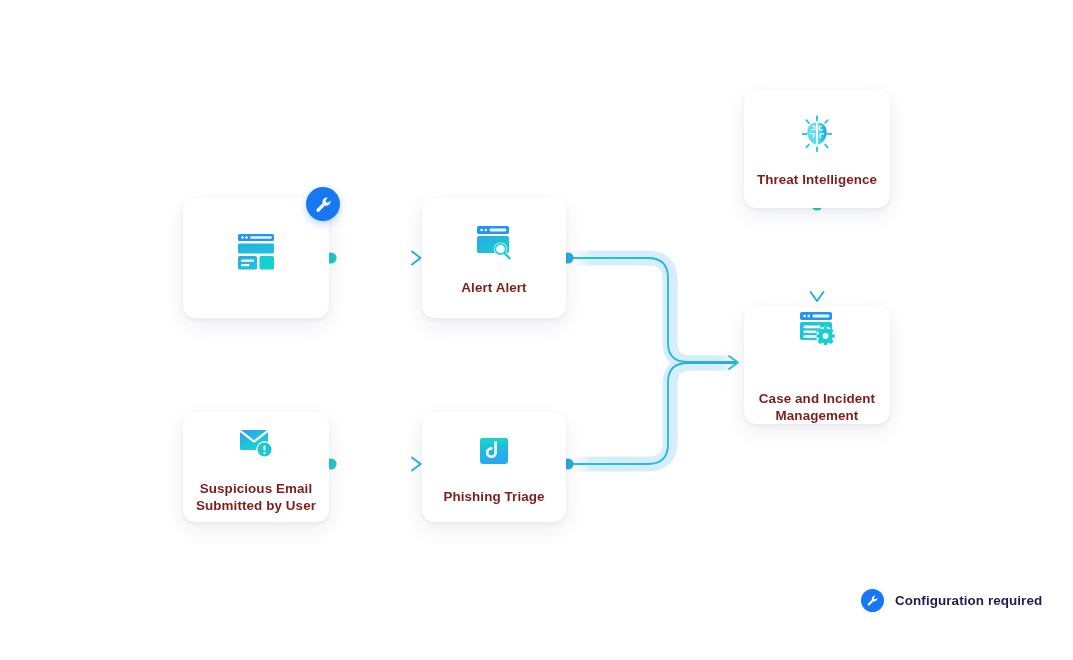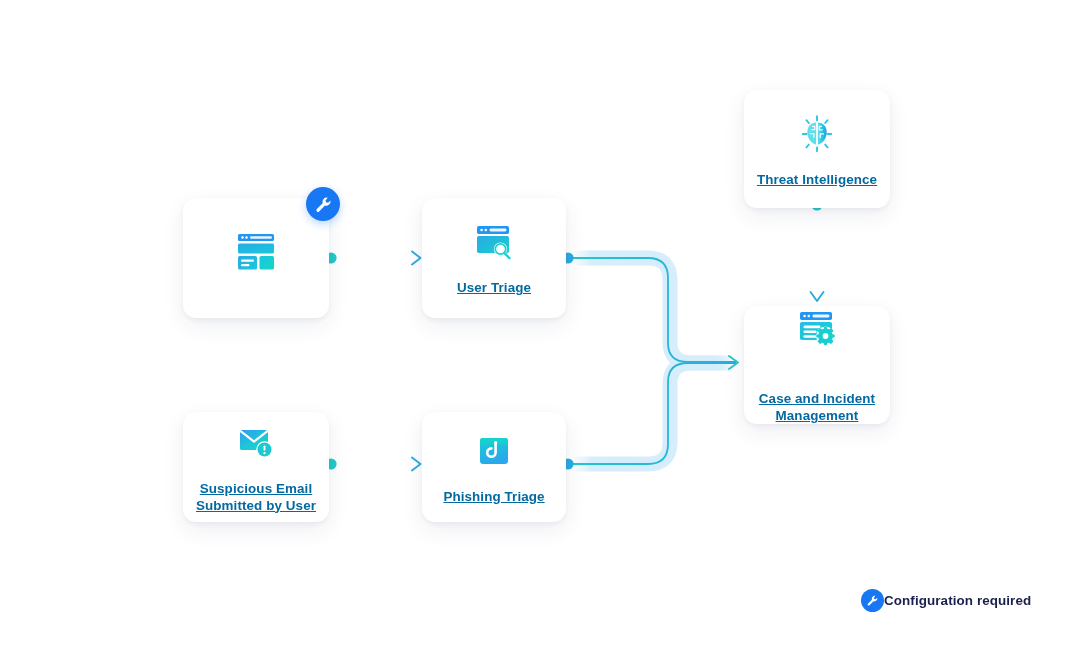--- a/index.html
+++ b/index.html
@@ -44,26 +44,25 @@
     height: 46px;
     display: flex;
     align-items: center;
     justify-content: center;
     margin-bottom: 13px;
   }
   .node .node-label {
     font-size: 13.4px;
     line-height: 17px;
     font-weight: 700;
-    color: #0369a1;
+    color: #7f1d1d;
     text-align: center;
     letter-spacing: .1px;
     white-space: pre-line;
     padding: 0 8px;
-    text-decoration: underline;
   }
 
   
   #node-siem      { left: 183px; top: 198px; width: 146px; height: 120px; }
   #node-alert     { left: 422px; top: 198px; width: 144px; height: 120px; }
   #node-email     { left: 183px; top: 412px; width: 146px; height: 110px; }
   #node-phishing  { left: 422px; top: 412px; width: 144px; height: 110px; }
   #node-threat    { left: 744px; top: 90px;  width: 146px; height: 118px; }
   #node-case      { left: 744px; top: 306px; width: 146px; height: 118px; justify-content: space-between; }
 
@@ -85,20 +84,21 @@
   }
   #badge-siem { left: 306px; top: 187px; }
 
   
   #legend {
     position: absolute;
     left: 861px;
     top: 589px;
     display: flex;
     align-items: center;
+    gap: 11px;
     z-index: 6;
   }
   #legend .legend-dot {
     width: 23px;
     height: 23px;
     border-radius: 50%;
     background: #1877f2;
     display: flex;
     align-items: center;
     justify-content: center;
@@ -229,21 +229,21 @@
         <rect x="4" y="3" width="32" height="8" rx="1.8" fill="#2196f3"></rect>
         <circle cx="8.6" cy="7" r="1.3" fill="#ffffff"></circle>
         <circle cx="12.8" cy="7" r="1.3" fill="#ffffff"></circle>
         <rect x="16.5" y="5.6" width="17" height="2.8" rx="1.4" fill="#ffffff" opacity=".92"></rect>
         <rect x="4" y="13" width="32" height="17" rx="1.8" fill="url(#ag1)"></rect>
         <circle cx="27.5" cy="26" r="6.6" fill="#ffffff"></circle>
         <circle cx="27.5" cy="26" r="5.2" fill="#ffffff" stroke="#18cfd2" stroke-width="1.7"></circle>
         <line x1="31.8" y1="30.4" x2="36.5" y2="35.2" stroke="#18cfd2" stroke-width="2.3" stroke-linecap="round"></line>
       </svg>
     </div>
-    <div class="node-label">User Triage</div>
+    <div class="node-label">Alert Alert</div>
   </div>
 
   <div class="node" id="node-email">
     <div class="icon-wrap">
       <svg width="42" height="38" viewBox="0 0 42 38">
         <defs>
           <linearGradient id="eg1" x1="0.15" y1="0" x2="0.85" y2="1">
             <stop offset="0%" stop-color="#2f9ff0"></stop>
             <stop offset="55%" stop-color="#1ec6d8"></stop>
             <stop offset="100%" stop-color="#17d4c4"></stop>

